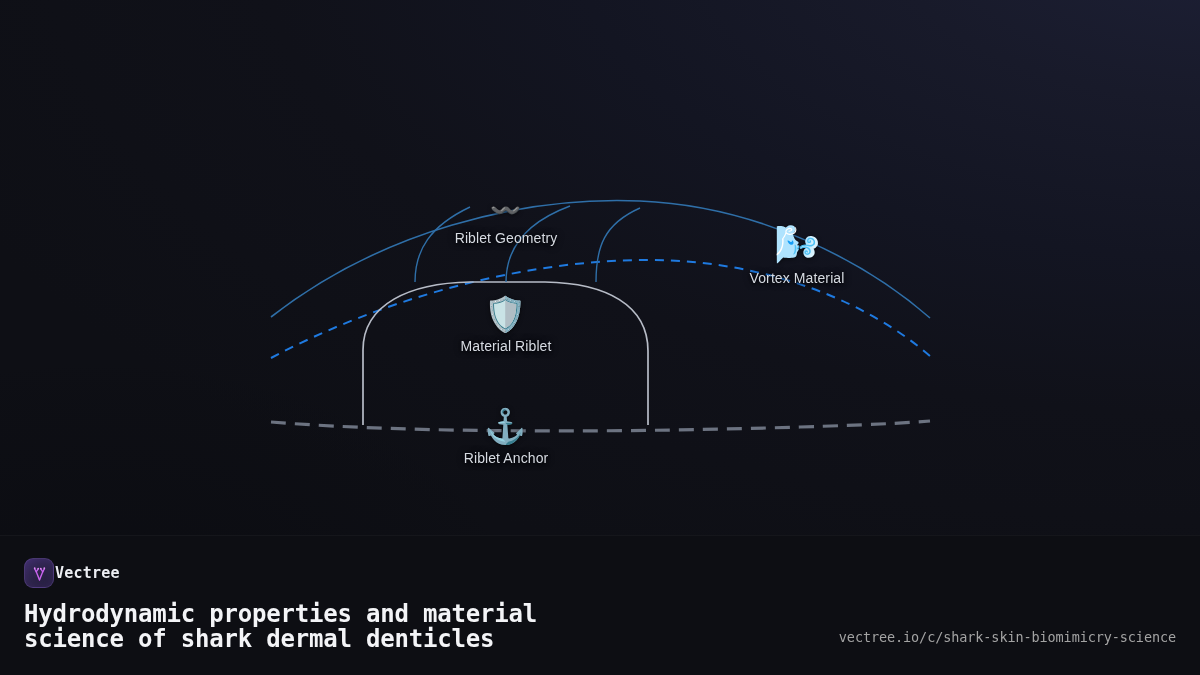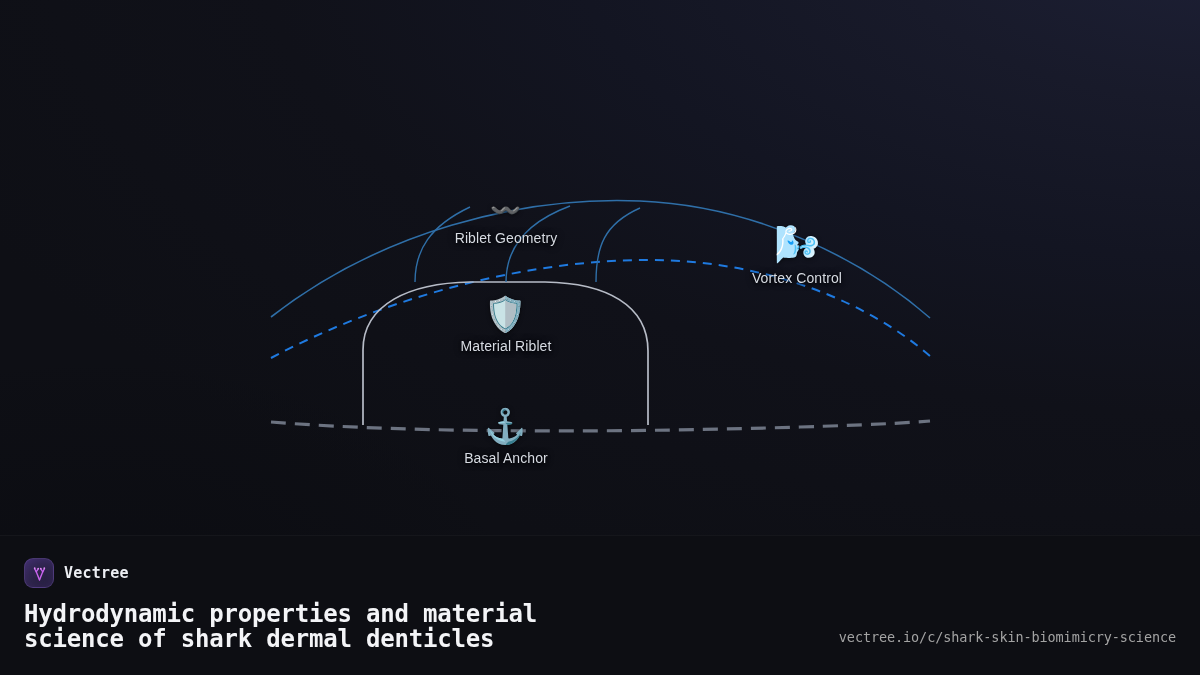--- a/index.html
+++ b/index.html
@@ -62,21 +62,21 @@
   .glyph-shield  { font-size:34px; }
   .glyph-anchor  { font-size:34px; }
 
   
   .footer {
     position:absolute; left:0; bottom:0; width:1200px; height:140px;
     background:#0d0e13;
     border-top:1px solid rgba(255,255,255,.035);
     padding:22px 24px 0 24px;
   }
-  .brandrow { display:flex; align-items:center; gap:10px; height:30px; }
+  .brandrow { display:flex; align-items:center; gap:1px; height:30px; }
   .logo {
     width:30px; height:30px; border-radius:9px;
     background:linear-gradient(145deg,#3a2b63 0%,#2b2347 55%,#231d3b 100%);
     border:1px solid rgba(150,110,220,.30);
     display:flex; align-items:center; justify-content:center;
     flex:0 0 auto;
     box-shadow:0 0 9px rgba(120,70,200,.18) inset;
   }
   .brandname {
     font-family:"DejaVu Sans Mono","Liberation Mono",monospace;
@@ -120,29 +120,29 @@
           <path d="M 596 282 C 596 247 604 224 640 208" fill="none" stroke="#2f6fa8" stroke-width="1.4" stroke-linecap="butt"></path>
         </g>
     </svg>
     <div id="node-layer">
         <div class="node" style="left: 506px; top: 198px;">
           <div class="glyph glyph-wave">〰️</div>
           <div class="label">Riblet Geometry</div>
         </div>
         <div class="node" style="left: 797px; top: 226px;">
           <div class="glyph glyph-wind">🌬️</div>
-          <div class="label">Vortex Control</div>
+          <div class="label">Vortex Material</div>
         </div>
         <div class="node" style="left: 506px; top: 297px;">
           <div class="glyph glyph-shield">🛡️</div>
           <div class="label">Material Riblet</div>
         </div>
         <div class="node" style="left: 506px; top: 409px;">
           <div class="glyph glyph-anchor">⚓</div>
-          <div class="label">Basal Anchor</div>
+          <div class="label">Riblet Anchor</div>
         </div>
       </div>
   </div>
 
   <div class="footer">
 
     <div class="brandrow">
       <div class="logo">
         <svg width="17" height="17" viewBox="0 0 24 24">
           <g stroke="#c964ef" stroke-width="1.9" stroke-linecap="round" fill="none">

